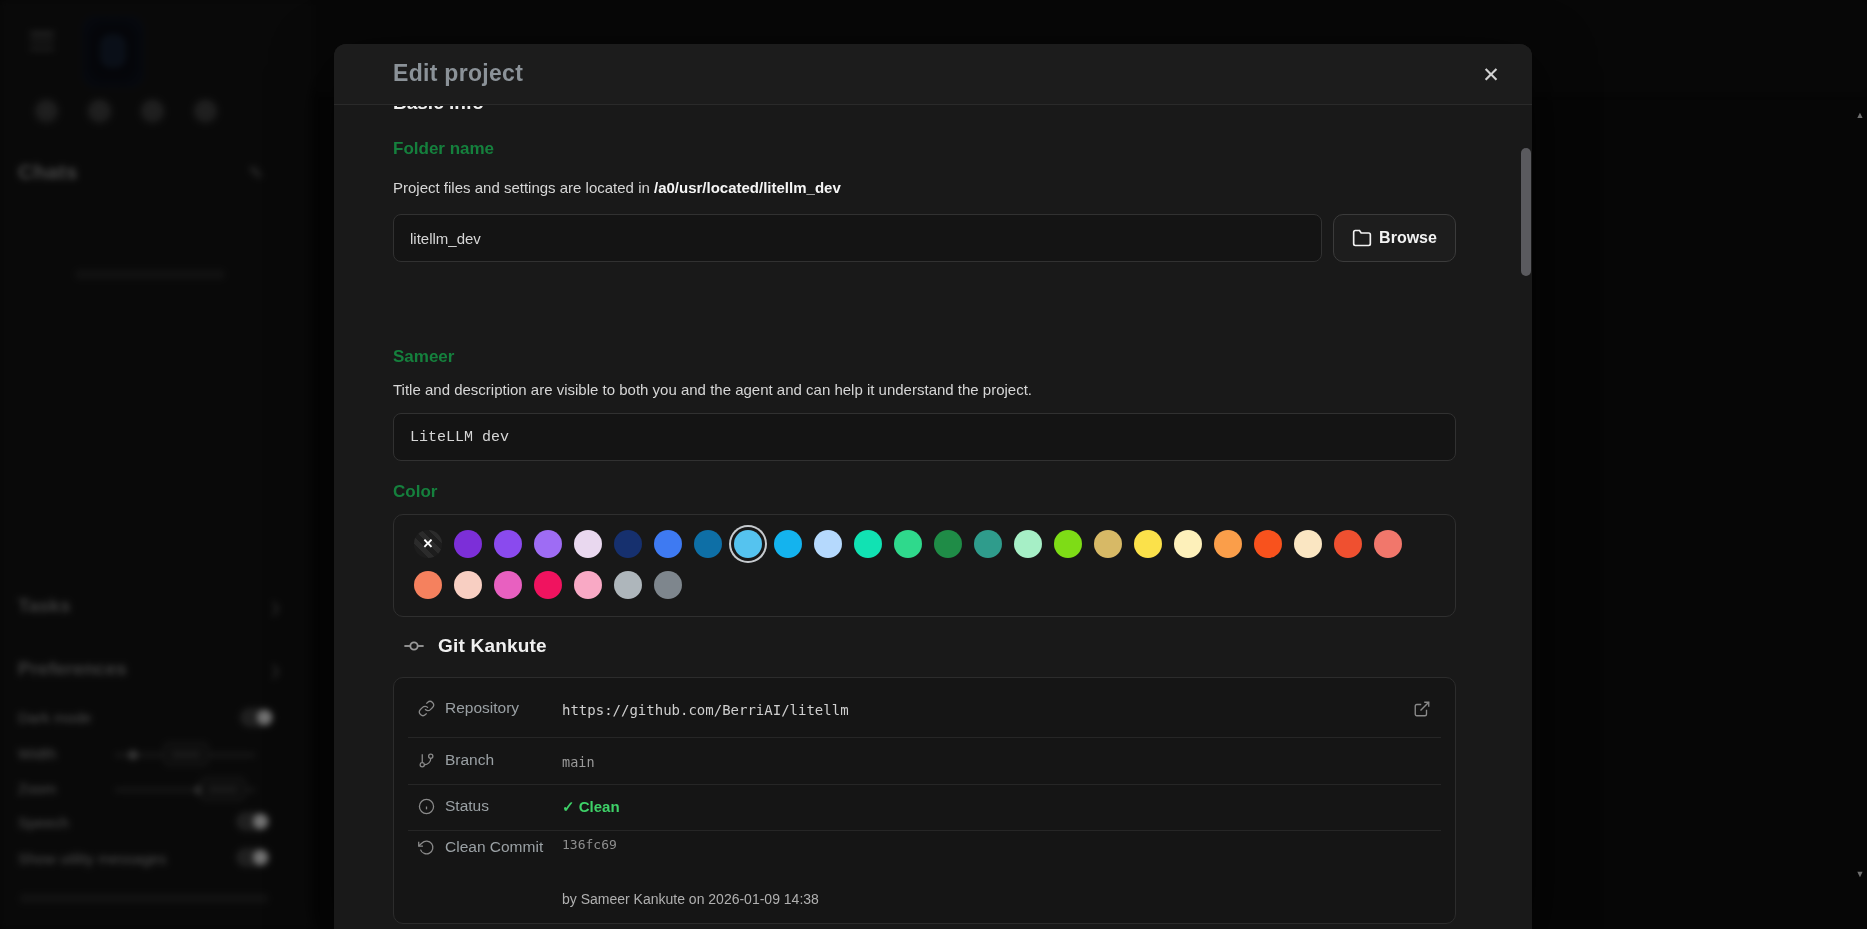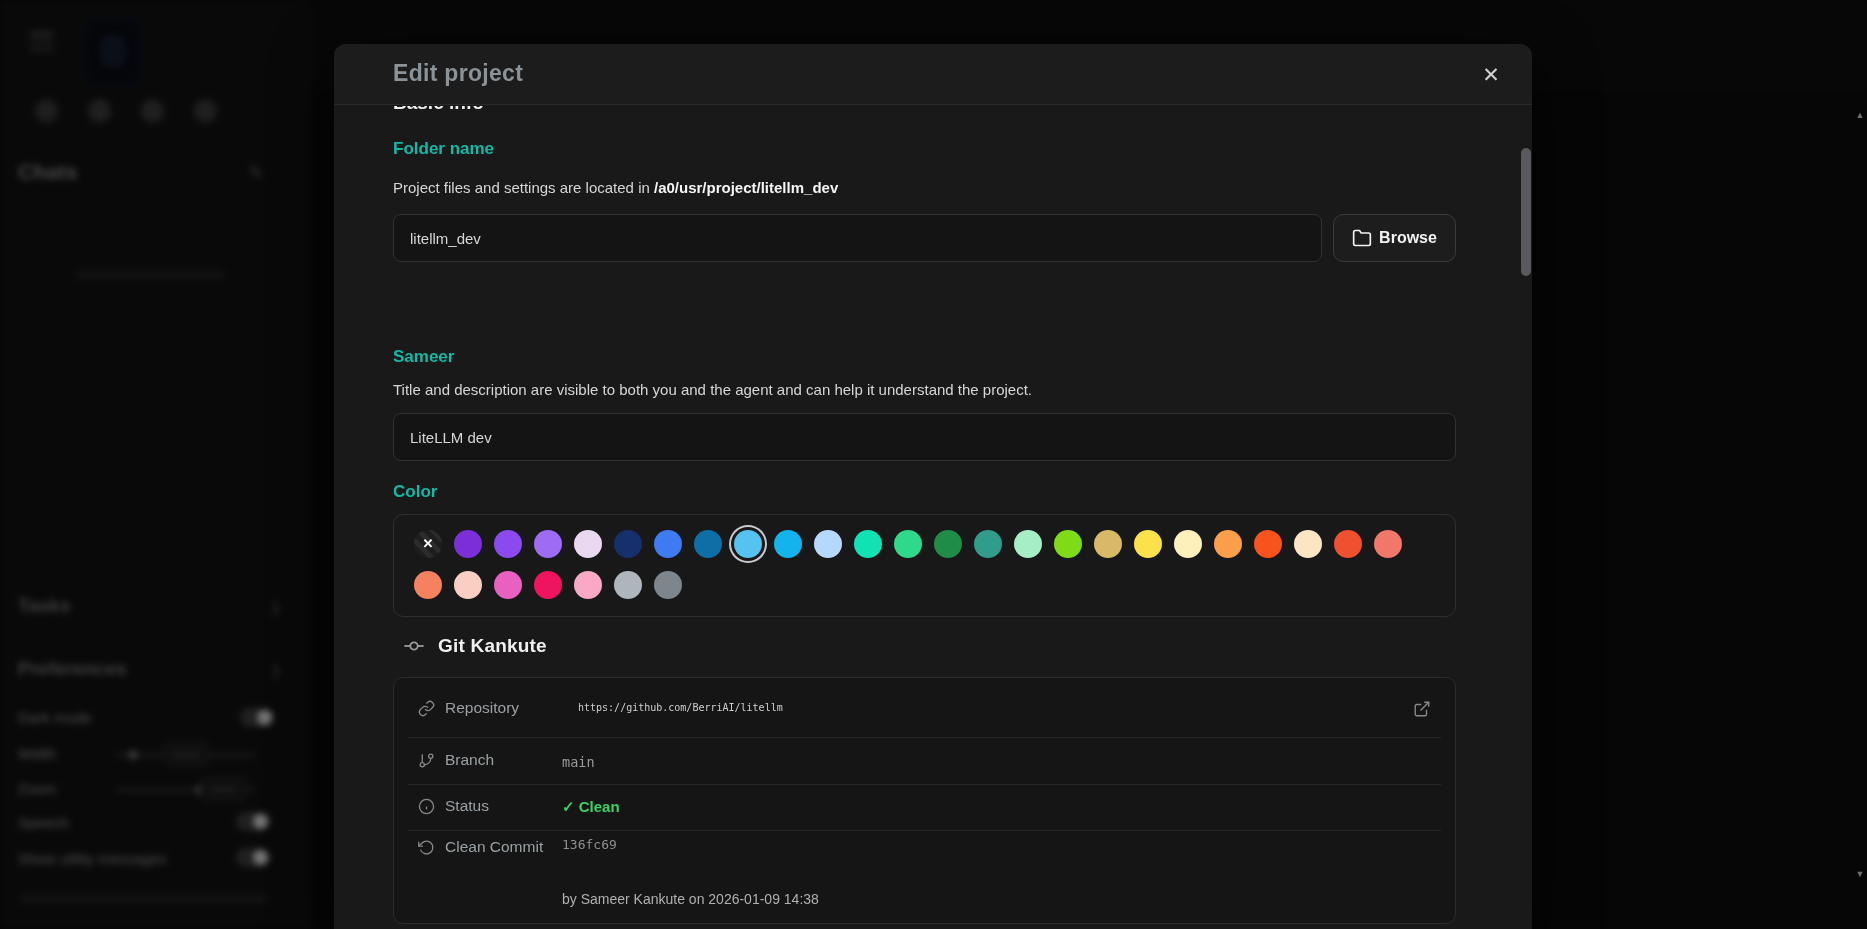--- a/index.html
+++ b/index.html
@@ -44,21 +44,21 @@
   .modal-header { position:absolute; left:0; top:0; right:0; height:61px; background:#1c1c1c; border-radius:12px 12px 0 0; border-bottom:1px solid #2a2a2a; }
   .modal-title { position:absolute; left:59px; top:16px; font-size:23px; font-weight:bold; color:#8b9298; letter-spacing:.3px; }
   .modal-close { position:absolute; right:24px; top:14px; width:34px; height:34px; border:none; background:transparent; color:#d2d2d2; font-size:21px; line-height:34px; text-align:center; cursor:pointer; }
 
   .modal-body { position:absolute; left:0; top:62px; right:0; bottom:0; overflow:hidden; }
   .content { position:absolute; left:59px; top:0; width:1063px; }
 
   .clipped-heading { position:absolute; left:0; top:0; width:300px; height:8px; overflow:hidden; }
   .clipped-heading span { display:block; transform:translateY(-14px); font-size:19px; font-weight:bold; color:#efefef; }
 
-  .field-label { position:absolute; font-size:17px; font-weight:bold; color:#14b8a6; }
+  .field-label { position:absolute; font-size:17px; font-weight:bold; color:#15803d; }
   .field-desc  { position:absolute; font-size:15px; color:#d6d6d6; }
   .field-desc b { color:#f5f5f5; }
 
   .text-input { position:absolute; height:48px; background:#141414; border:1px solid #313131; border-radius:8px; color:#d6d6d6; font-size:15px; padding:0 16px; font-family:"Liberation Sans",sans-serif; }
   .browse-btn { position:absolute; left:940px; width:123px; height:48px; background:#1d1d1d; border:1px solid #3b3b3b; border-radius:10px; color:#f2f2f2; font-size:16px; font-weight:bold; display:flex; align-items:center; justify-content:center; gap:7px; cursor:pointer; }
   .browse-btn svg { width:20px; height:20px; stroke:#f2f2f2; fill:none; stroke-width:2; }
 
   .color-panel { position:absolute; left:0; top:350px; width:1063px; height:103px; border:1px solid #2f2f2f; border-radius:10px; background:#181818; padding:15px 0 0 20px; }
   .swatch-row { display:flex; gap:12px; margin-bottom:13px; }
   .swatch { width:28px; height:28px; border-radius:50%; cursor:pointer; position:relative; flex:0 0 auto; }
@@ -166,33 +166,33 @@
 
     <div class="modal-body">
       <div class="content">
 
         <div class="clipped-heading">
           <span>Basic info</span>
         </div>
 
         <div class="field-label" style="top:33px;">Folder name</div>
         <div class="field-desc" style="top:73px;">
-          <span>Project files and settings are located in </span><b>/a0/usr/project/litellm_dev</b>
+          <span>Project files and settings are located in </span><b>/a0/usr/located/litellm_dev</b>
         </div>
         <input class="text-input" style="left: 0px; top: 108px; width: 929px;" value="litellm_dev">
         <button class="browse-btn" style="top:108px;">
           <svg viewBox="0 0 24 24">
               <path d="M22 19a2 2 0 0 1-2 2H4a2 2 0 0 1-2-2V5a2 2 0 0 1 2-2h5l2 3h9a2 2 0 0 1 2 2z"></path>
             </svg>
           <span>Browse</span>
         </button>
 
         <div class="field-label" style="top:241px;">Sameer</div>
         <div class="field-desc" style="top:275px;">Title and description are visible to both you and the agent and can help it understand the project.</div>
-        <input class="text-input" style="left: 0px; top: 307px; width: 1063px;" value="LiteLLM dev">
+        <input class="text-input" style="left: 0px; top: 307px; width: 1063px; font-family: Liberation Mono, monospace;" value="LiteLLM dev">
 
         <div class="field-label" style="top:376px;">Color</div>
 
         <div class="color-panel" style="top:408px;">
           <div class="swatch-row" id="swatch-row-1">
               <div class="swatch none">✕</div>
               <div class="swatch" style="background: rgb(124, 47, 216);"></div>
               <div class="swatch" style="background: rgb(138, 74, 238);"></div>
               <div class="swatch" style="background: rgb(158, 108, 244);"></div>
               <div class="swatch" style="background: rgb(233, 216, 239);"></div>
@@ -239,21 +239,21 @@
 
         <div class="git-panel" style="top:571px;">
 
           <div class="git-row-label" style="top:21px;">
             <svg viewBox="0 0 24 24">
                 <path d="M10 13a5 5 0 0 0 7.54.54l3-3a5 5 0 0 0-7.07-7.07l-1.72 1.71"></path>
                 <path d="M14 11a5 5 0 0 0-7.54-.54l-3 3a5 5 0 0 0 7.07 7.07l1.71-1.71"></path>
               </svg>
             <span>Repository</span>
           </div>
-          <div class="git-val mono" style="top:24px; font-size:10px; color:#cfcfcf;margin-left:16px;">https://github.com/BerriAI/litellm</div>
+          <div class="git-val mono" style="top:24px; font-size:14px; color:#cfcfcf;">https://github.com/BerriAI/litellm</div>
           <div class="ext-btn" style="top:22px;">
             <svg viewBox="0 0 24 24">
                 <path d="M18 13v6a2 2 0 0 1-2 2H5a2 2 0 0 1-2-2V8a2 2 0 0 1 2-2h6"></path>
                 <polyline points="15 3 21 3 21 9"></polyline>
                 <line x1="10" y1="14" x2="21" y2="3"></line>
               </svg>
           </div>
           <div class="git-sep" style="top:59px;"></div>
 
           <div class="git-row-label" style="top:73px;">

